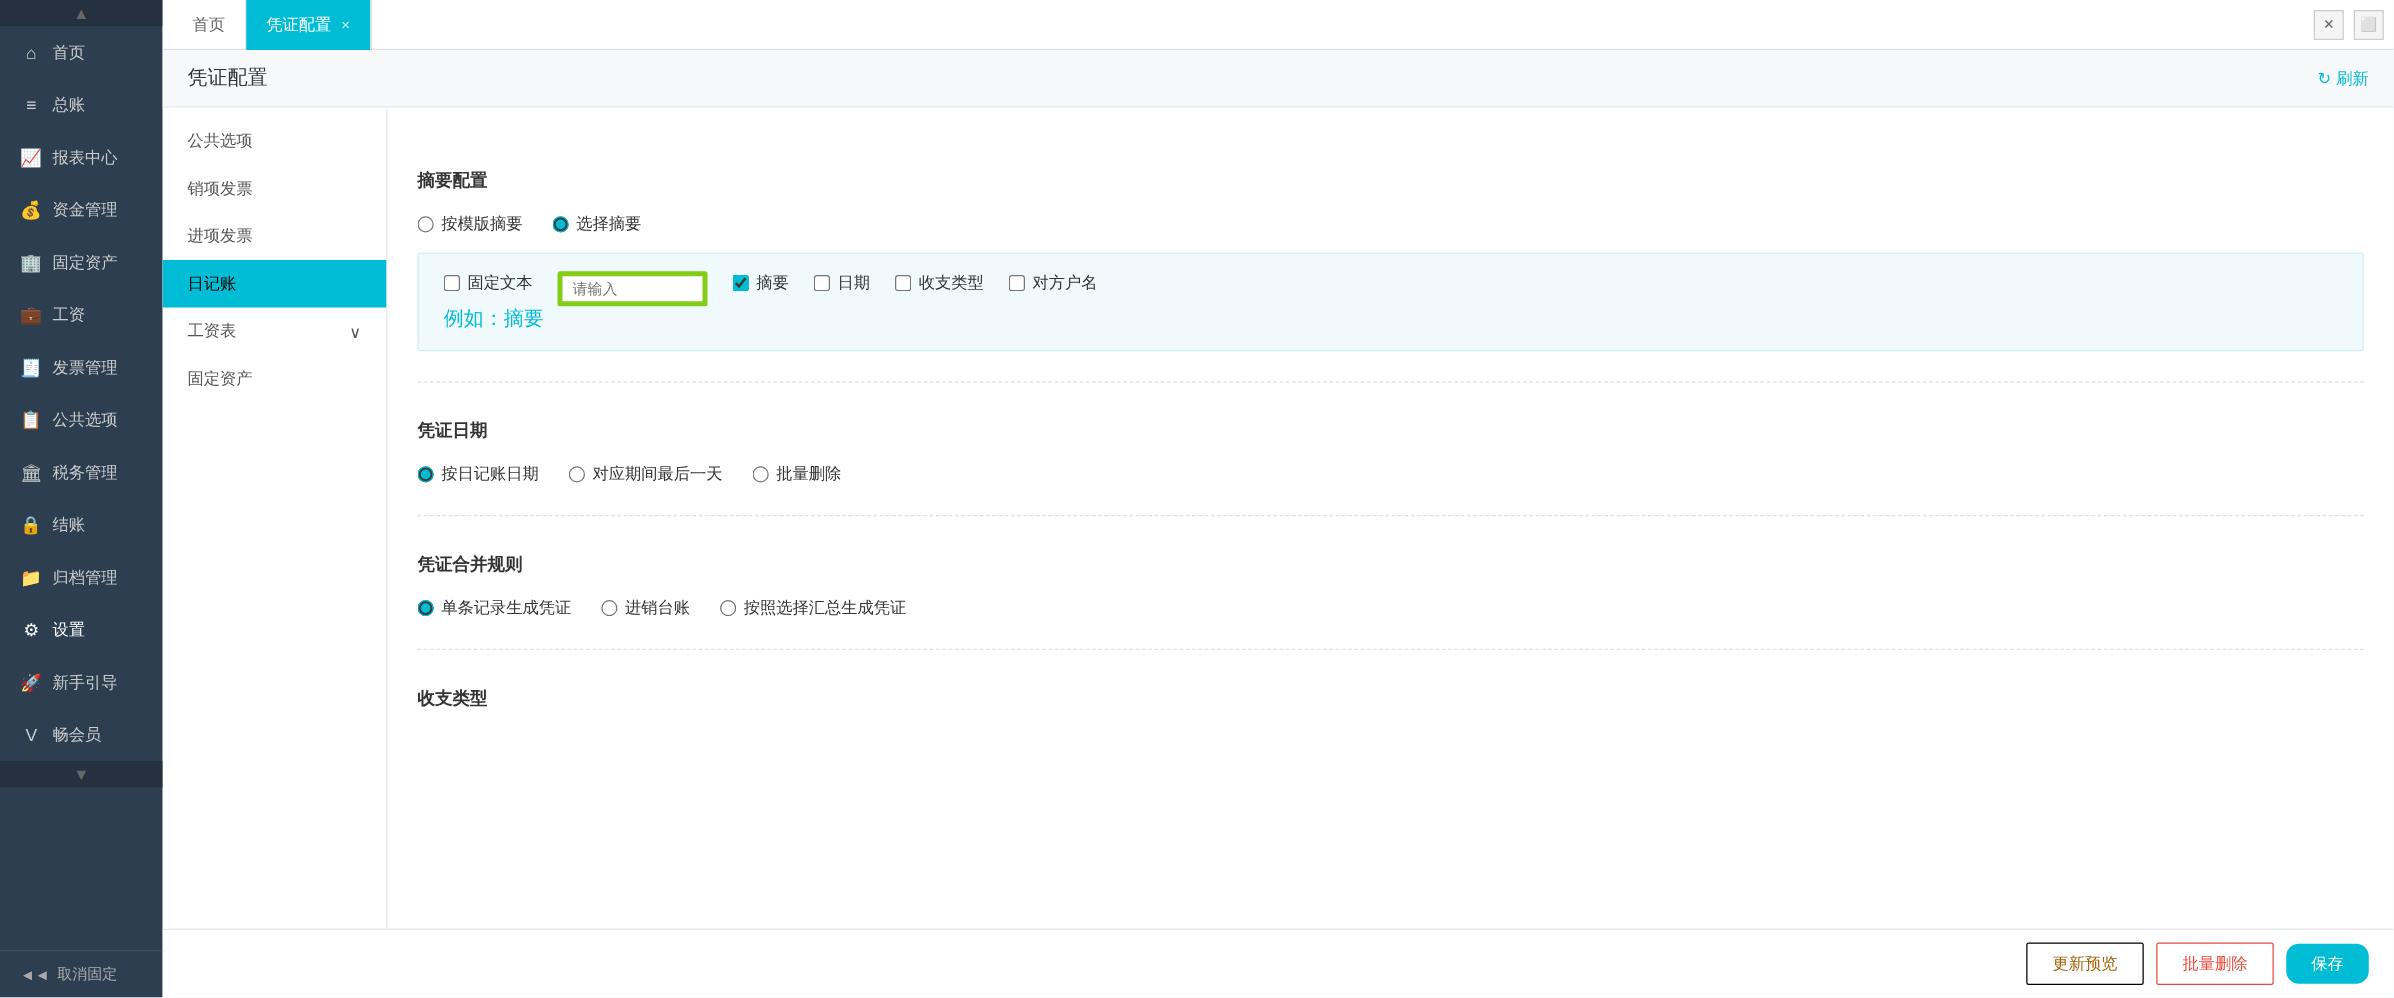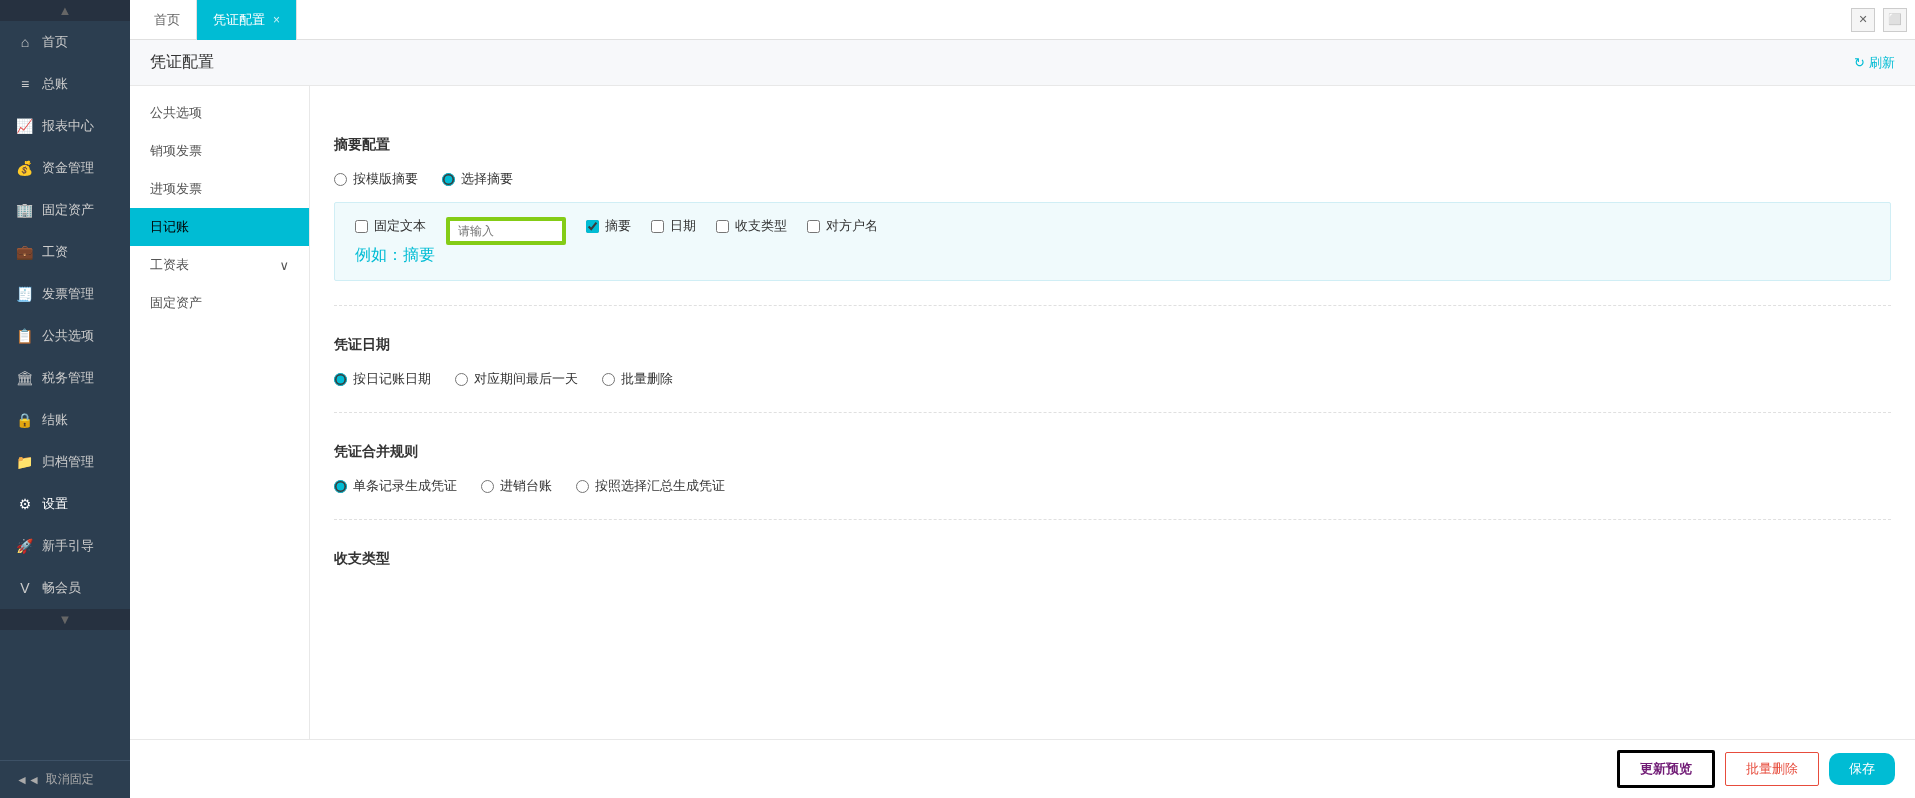--- a/index.html
+++ b/index.html
@@ -220,24 +220,23 @@
       gap: 10px;
     }
     .btn {
       padding: 7px 20px;
       border-radius: 2px;
       border: none;
       cursor: pointer;
       font-size: 13px;
     }
     .btn-outline {
-      border: 3px solid #000000;
-      background: #fff;
-      color: #701a75;
-      font-weight: bold;
+      border: 1px solid #000000;
+      background: #fff;
+      color: #a16207;
     }
     .btn-outline-danger {
       border: 1px solid #e74c3c;
       background: #fff;
       color: #e74c3c;
     }
     .btn-primary {
       background: #00bcd4;
       color: #fff;
       border-radius: 10px;

